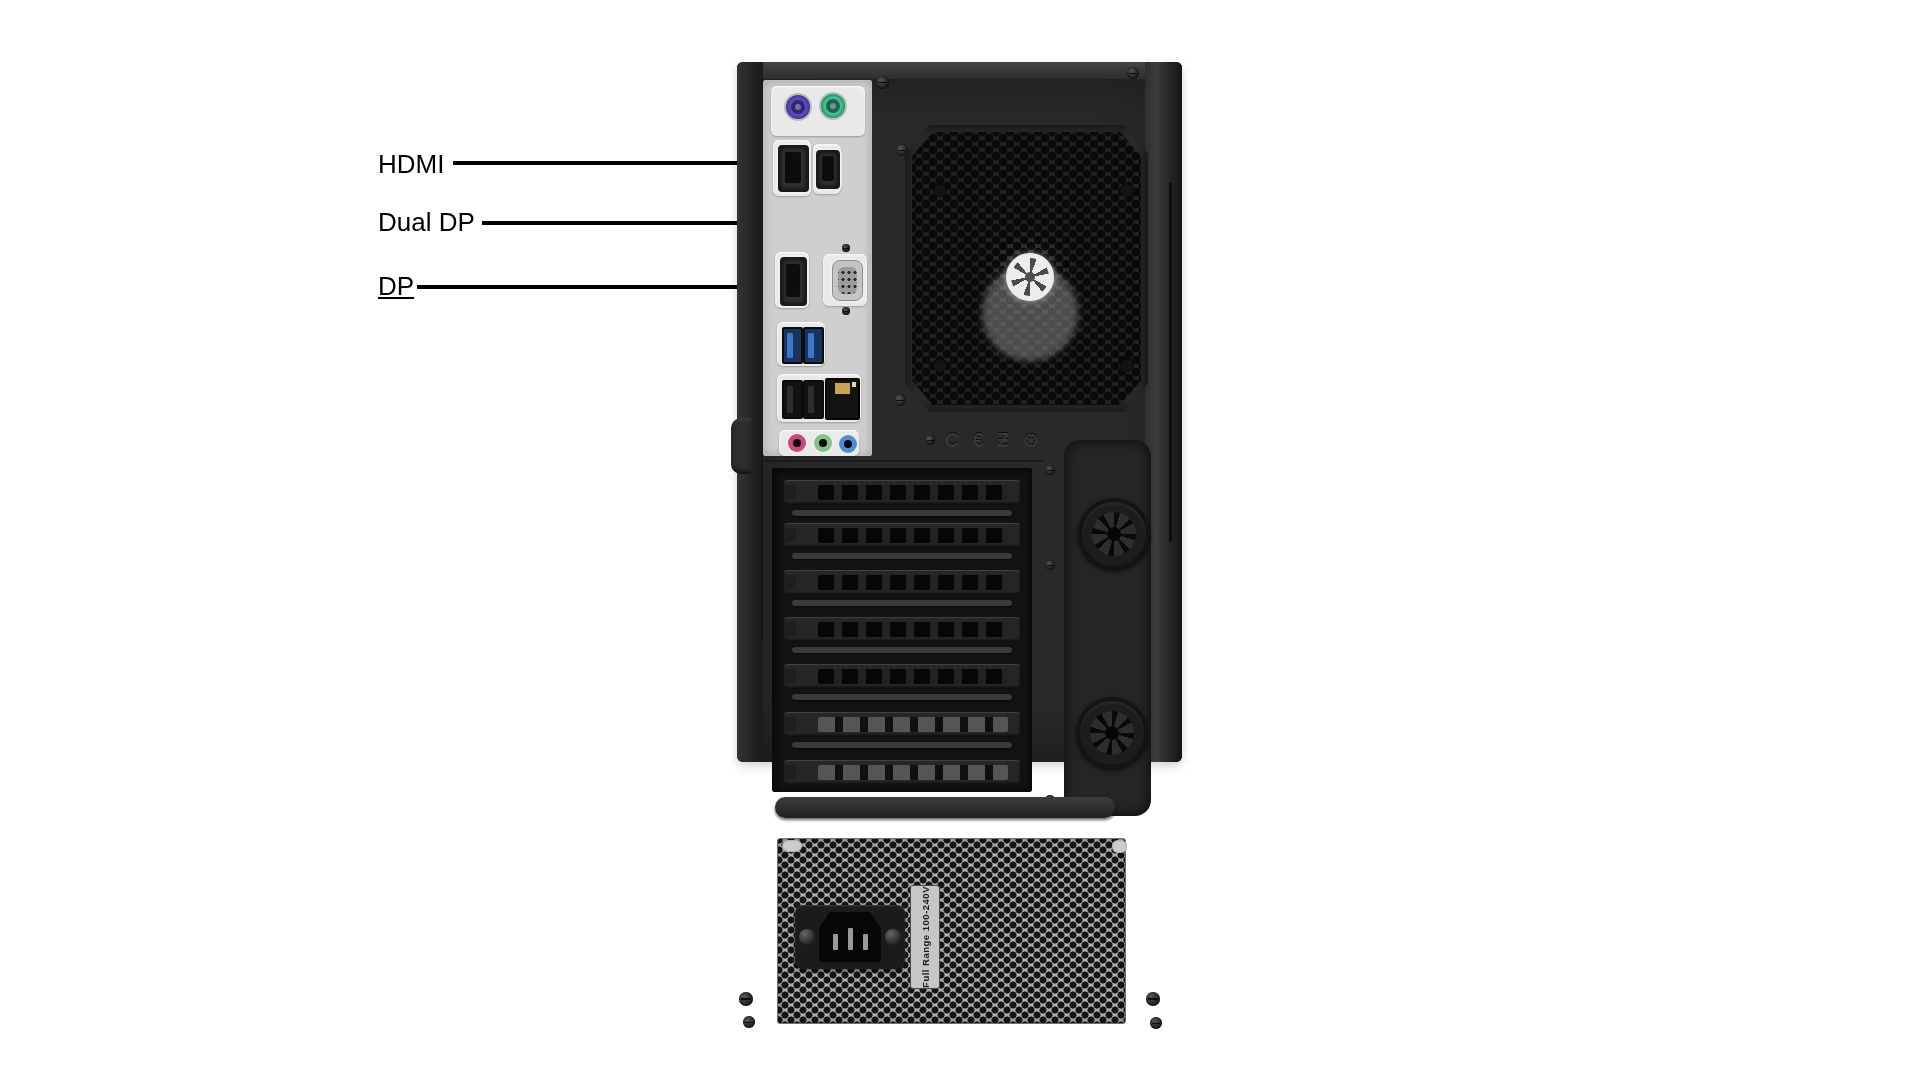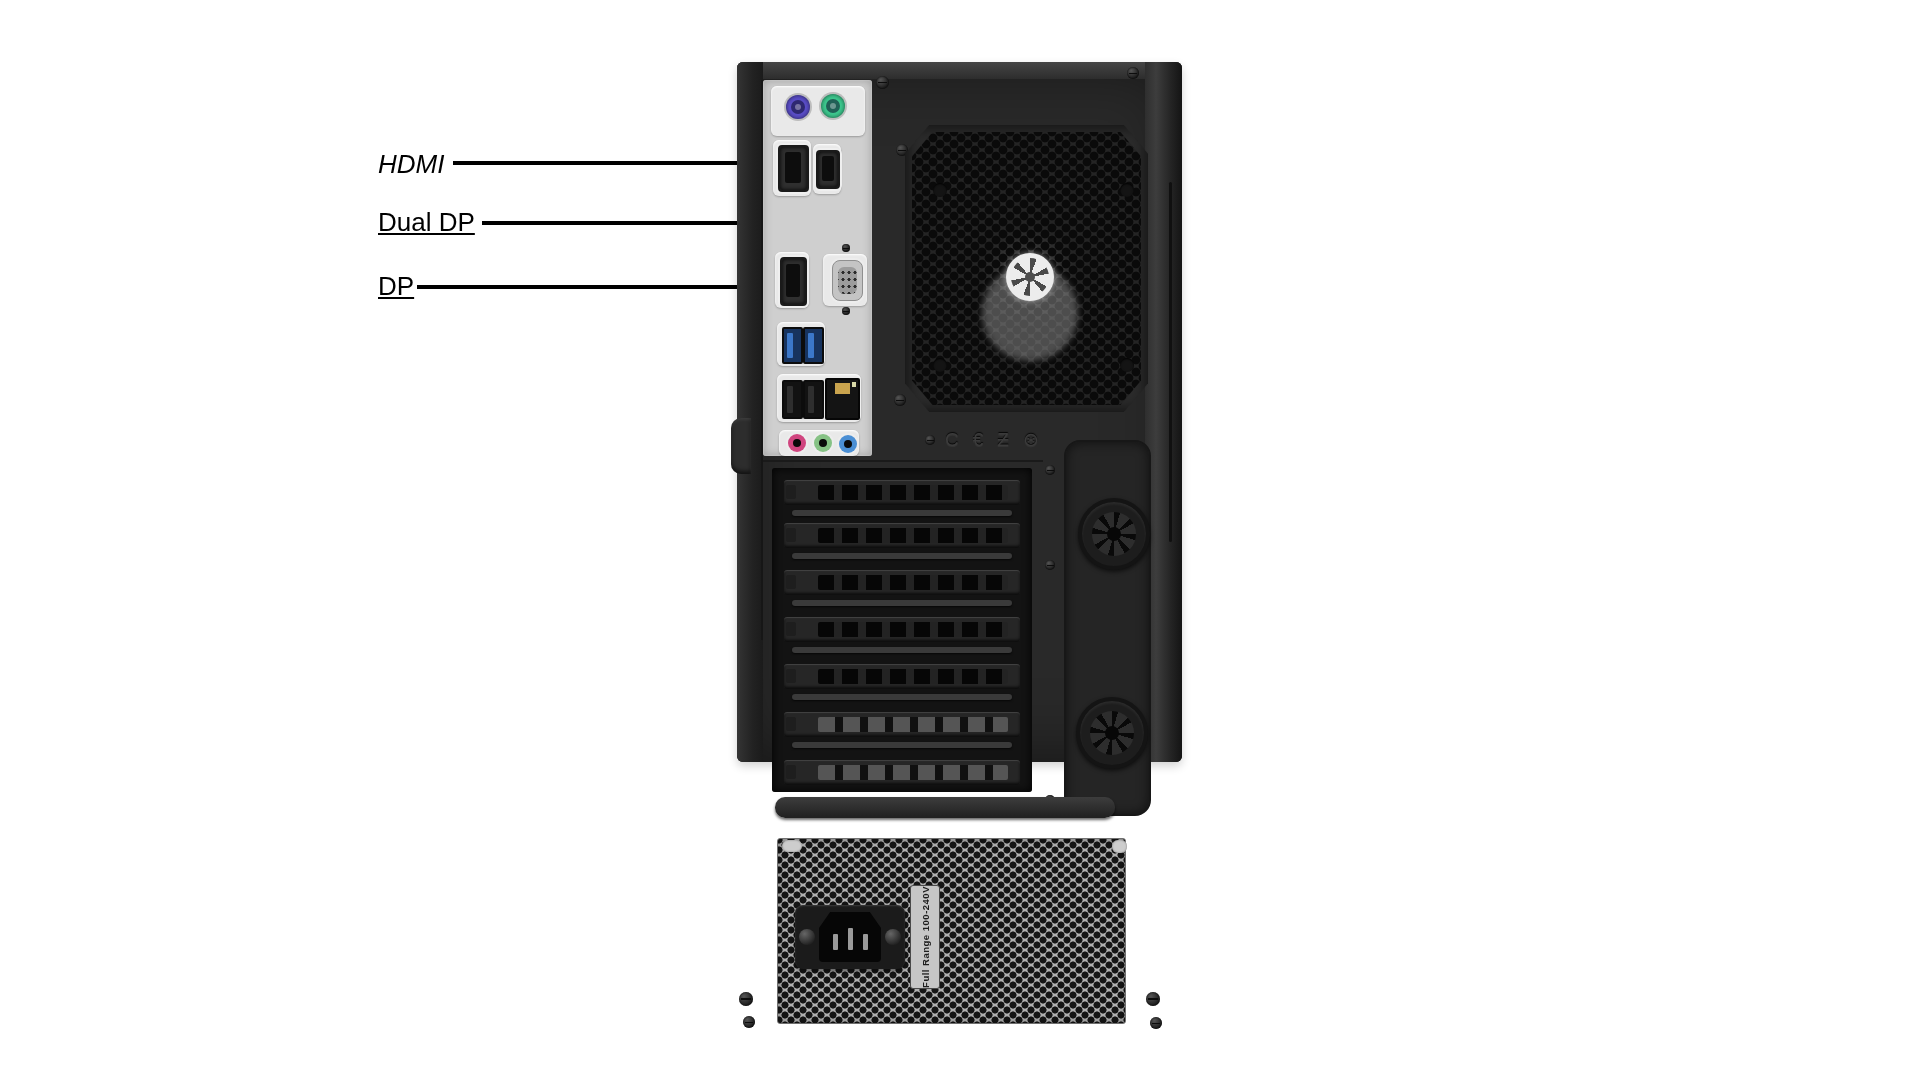--- a/index.html
+++ b/index.html
@@ -133,22 +133,22 @@
   .psu-label{position:absolute;left:132px;top:46px;width:28px;height:102px;background:#c6c6c6;
              border:1px solid #4a4a4a;border-radius:3px;display:flex;align-items:center;justify-content:center;}
   .psu-label span{writing-mode:vertical-rl;transform:rotate(180deg);font-size:9.5px;font-weight:bold;
              color:#1d1d1d;letter-spacing:.5px;white-space:nowrap;}
 </style>
 </head>
 <body>
 
 <div class="stage">
 
-  <div class="callout-label" style="top:151px;font-style:italic;">HDMI</div>
-  <div class="callout-label" style="top:209px;text-decoration:underline;">Dual DP</div>
+  <div class="callout-label" style="top:151px;">HDMI</div>
+  <div class="callout-label" style="top:209px;">Dual DP</div>
   <div class="callout-label" style="top:273px;text-decoration:underline;">DP</div>
 
   <div class="lead-h" style="left:453px;top:161px;width:328px;"></div>
   <div class="lead-dot" style="left:775px;top:156px;"></div>
 
   <div class="lead-h" style="left:482px;top:221px;width:345px;"></div>
   <div class="lead-v" style="left:823px;top:200px;height:25px;"></div>
   <div class="lead-dot" style="left:818px;top:193px;"></div>
 
   <div class="lead-h" style="left:417px;top:285px;width:362px;"></div>

